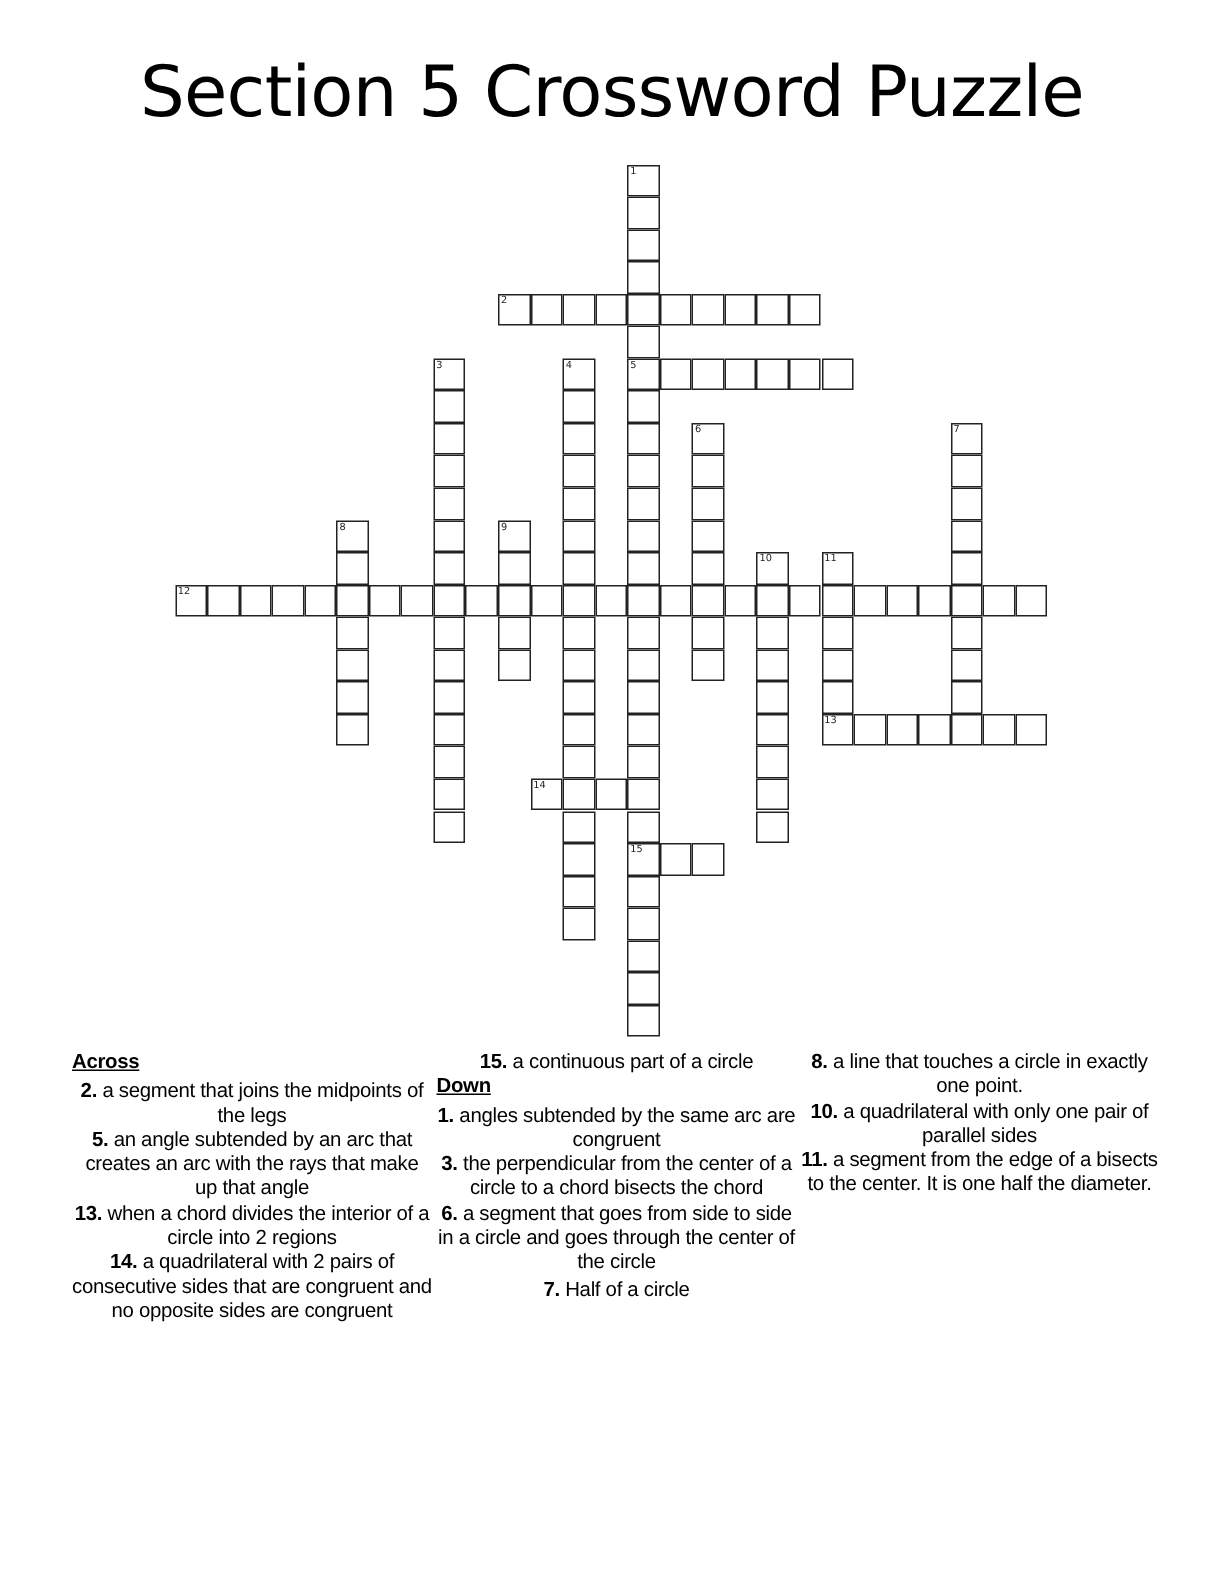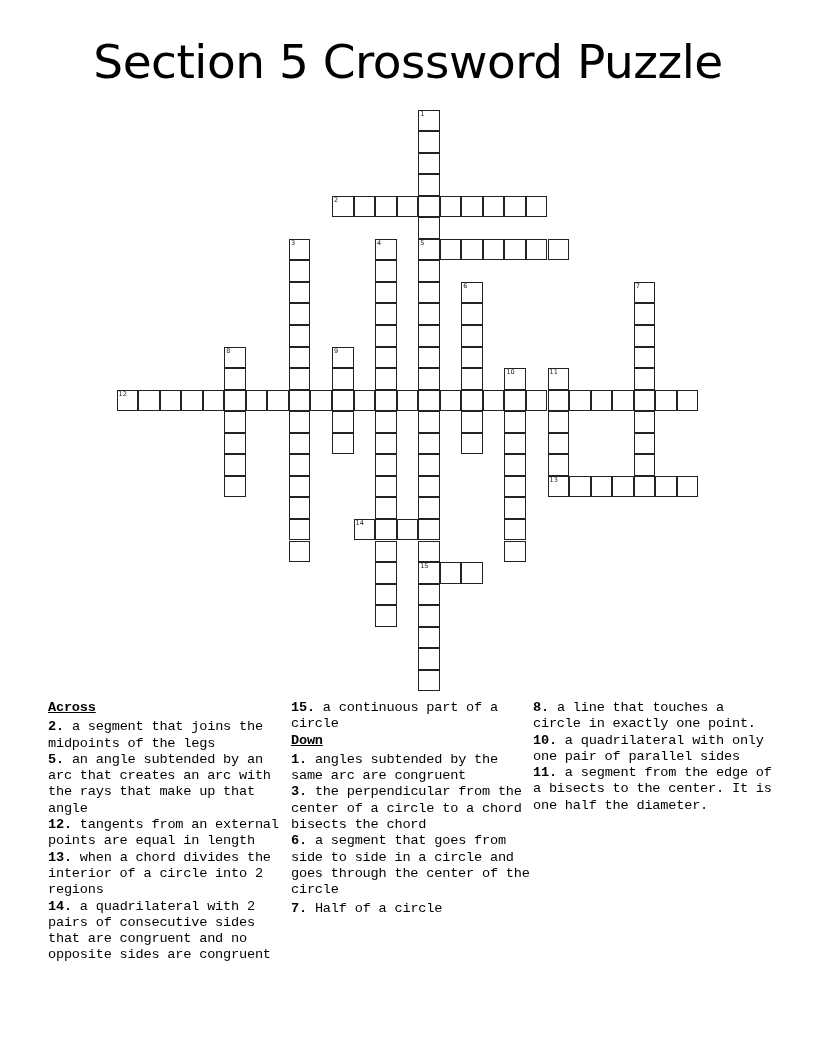--- a/index.html
+++ b/index.html
@@ -1,26 +1,26 @@
 <!DOCTYPE html>
 <html><head>
 <meta charset="utf-8">
 <style>
   html, body { margin: 0; padding: 0; background: #ffffff; }
   body { width: 816px; height: 1056px; position: relative; overflow: hidden; font-family: "DejaVu Sans", sans-serif; color: #000; }
   .title { position: absolute; left: 0; top: 32px; width: 816px; text-align: center; font-size: 47px; line-height: 60px; font-family: "DejaVu Sans", sans-serif; letter-spacing: -0.5px; }
   .grid { position: absolute; left: 116.5px; top: 109.5px; width: 584px; height: 584px; }
   .cell { position: absolute; width: 21.55px; height: 21.55px; box-sizing: border-box; border: 1.2px solid #222; background: #fff; }
   .cell .num { position: absolute; left: 1px; top: 0px; font-size: 6.5px; line-height: 7px; font-family: "DejaVu Sans", sans-serif; color: #222; }
-  .col { position: absolute; top: 700px; font-family: Liberation Mono, monospace; font-size: 13.6px; line-height: 16.3px; letter-spacing: -0.2px; }
+  .col { position: absolute; top: 700px; font-family: Liberation Sans, sans-serif; font-size: 13.6px; line-height: 16.3px; letter-spacing: -0.2px; }
   .col-1 { left: 48px; width: 240px; }
   .col-2 { left: 291px; width: 240px; }
   .col-3 { left: 533px; width: 240px; }
   .heading { font-weight: bold; text-decoration: underline; margin: 0 0 3px 0; }
-  .clue { margin: 0; }
+  .clue { margin: 0; text-align: center; }
   .clue .n { font-weight: bold; }
 </style>
 </head>
 <body>
 
 <div class="title">Section 5 Crossword Puzzle</div>
 
 <div class="grid" id="grid">
     <div class="cell" style="left: 301.7px; top: 0px;">
       <span class="num">1</span>
@@ -198,21 +198,20 @@
     </div>
     <div class="cell" style="left: 280.15px; top: 409.45px;"></div>
     <div class="cell" style="left: 323.25px; top: 452.55px;"></div>
     <div class="cell" style="left: 344.8px; top: 452.55px;"></div>
   </div>
 
 <div class="col col-1">
   <div class="heading">Across</div>
   <p class="clue"><span class="n">2.</span> <span>a segment that joins the midpoints of the legs</span></p>
   <p class="clue"><span class="n">5.</span> <span>an angle subtended by an arc that creates an arc with the rays that make up that angle</span></p>
-  <p class="clue"><span class="n">12.</span> <span>tangents from an external points are equal in length</span></p>
   <p class="clue"><span class="n">13.</span> <span>when a chord divides the interior of a circle into 2 regions</span></p>
   <p class="clue"><span class="n">14.</span> <span>a quadrilateral with 2 pairs of consecutive sides that are congruent and no opposite sides are congruent</span></p>
 </div>
 
 <div class="col col-2">
   <p class="clue"><span class="n">15.</span> <span>a continuous part of a circle</span></p>
   <div class="heading">Down</div>
   <p class="clue"><span class="n">1.</span> <span>angles subtended by the same arc are congruent</span></p>
   <p class="clue"><span class="n">3.</span> <span>the perpendicular from the center of a circle to a chord bisects the chord</span></p>
   <p class="clue"><span class="n">6.</span> <span>a segment that goes from side to side in a circle and goes through the center of the circle</span></p>

